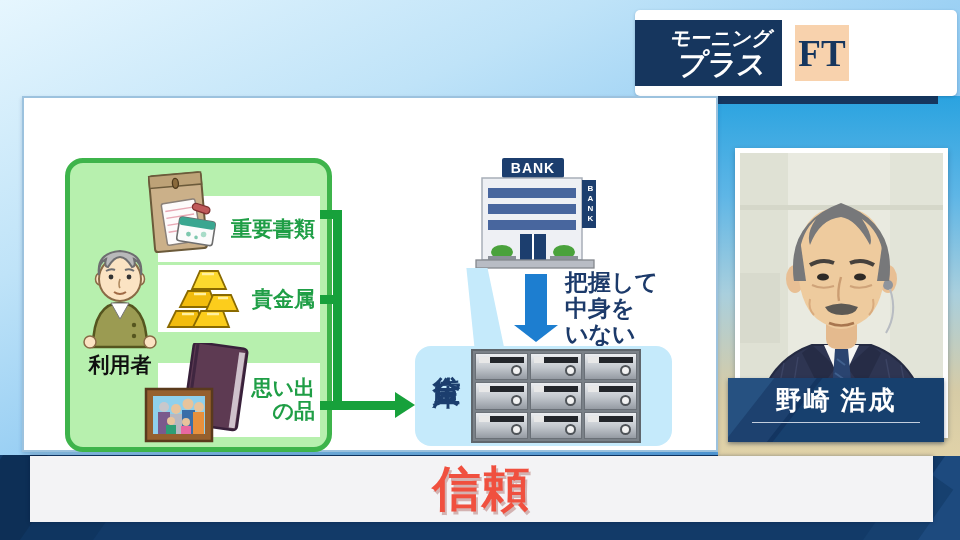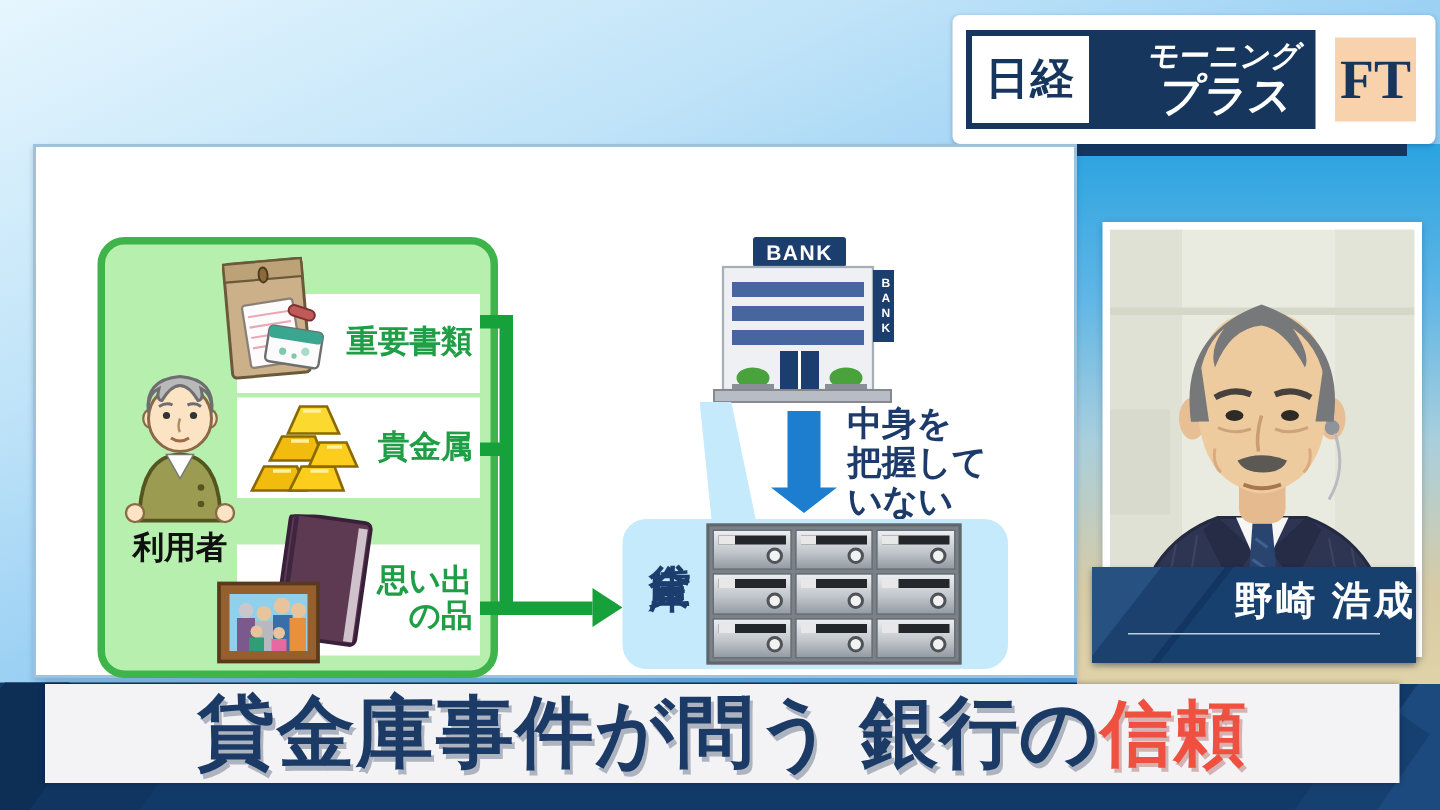--- a/index.html
+++ b/index.html
@@ -79,21 +79,21 @@
   
   .backdrop{position:absolute;left:718px;top:96px;width:242px;height:360px;
     background:linear-gradient(180deg,#2aa3e0 0%,#5fb6e6 28%,#a9cfdd 55%,#d6cba6 82%,#e0d2a8 100%);}
   .backdrop-bar{position:absolute;left:0;top:0;width:220px;height:8px;background:#16365e;}
   .photo{position:absolute;left:735px;top:148px;width:203px;height:280px;background:#fff;
     padding:5px;box-shadow:0 2px 5px rgba(0,30,60,.3);}
   .nameplate{position:absolute;left:728px;top:378px;width:216px;height:64px;background:#17406e;
     overflow:hidden;text-align:center;box-shadow:0 2px 4px rgba(0,20,50,.4);}
   .np-p1{position:absolute;left:-18px;top:-45px;width:70px;height:160px;background:rgba(110,160,215,.18);transform:rotate(38deg);}
   .np-p2{position:absolute;left:28px;top:-55px;width:38px;height:170px;background:rgba(10,30,70,.30);transform:rotate(38deg);}
-  .np-name{position:relative;margin-top:5px;color:#fff;font-weight:bold;font-size:26px;letter-spacing:2px;text-align:right;}
+  .np-name{position:relative;margin-top:5px;color:#fff;font-weight:bold;font-size:26px;letter-spacing:2px;}
   .np-line{position:relative;width:168px;height:1px;background:#c3cedd;margin:4px auto 3px auto;}
   .np-title{position:relative;color:#fff;font-weight:bold;font-size:12.5px;letter-spacing:1px;}
   
   .headline{position:absolute;left:30px;top:456px;width:903px;height:66px;background:#f3f3f5;
     display:flex;align-items:center;justify-content:center;box-shadow:0 0 4px rgba(0,20,50,.4);}
   .headline .h-navy{color:#1b3a66;font-weight:bold;font-size:52px;letter-spacing:1px;
     text-shadow:2px 3px 0 rgba(12,34,66,.30);white-space:pre;}
   .headline .h-red{color:#f0503f;font-weight:bold;font-size:48px;letter-spacing:1px;
     text-shadow:2px 3px 0 rgba(140,30,20,.30);white-space:pre;}
 </style>
@@ -157,21 +157,20 @@
   </div>
 
   <div class="nameplate">
     <div class="np-p1"></div>
     <div class="np-p2"></div>
     <div class="np-name">野崎 浩成</div>
     <div class="np-line"></div>
   </div>
 
   <div class="logo">
-    <div class="logo-nikkei">日経</div>
     <div class="logo-program">
       <span class="l1">モーニング</span>
       <span class="l2">プラス</span>
     </div>
     <div class="logo-ft">FT</div>
   </div>
 
   <div class="panel">
 
     <div class="green-panel">
@@ -289,22 +288,22 @@
       <rect x="76" y="100" width="28" height="5" fill="#8a9098"></rect>
       <rect x="2" y="104" width="118" height="8" fill="#b8bcc4" stroke="#84888e" stroke-width="1.3"></rect>
     </svg>
     <div class="bank-sign">BANK</div>
     <div class="bank-side-sign">BANK</div>
 
     <div class="funnel"></div>
     <div class="dn-arrow-shaft"></div>
     <div class="dn-arrow-head"></div>
     <div class="note">
+      <div>把握して</div>
       <div>中身を</div>
-      <div>把握して</div>
       <div>いない</div>
     </div>
 
     <div class="safe-box">
       <div class="safe-label">貸金庫</div>
       <div class="locker-frame">
         <div class="locker-grid">
             <div class="locker-cell">
               <div class="slot">
                 <div class="slot-hl"></div>
@@ -358,17 +357,16 @@
                 <div class="slot-hl"></div>
               </div>
               <div class="keyhole"></div>
             </div>
           </div>
       </div>
     </div>
   </div>
 
   <div class="headline">
-    <span class="h-navy">貸金庫事件が問う 銀行の</span>
       <span class="h-red">信頼</span>
   </div>
 
 </div>
 
 </body></html>

